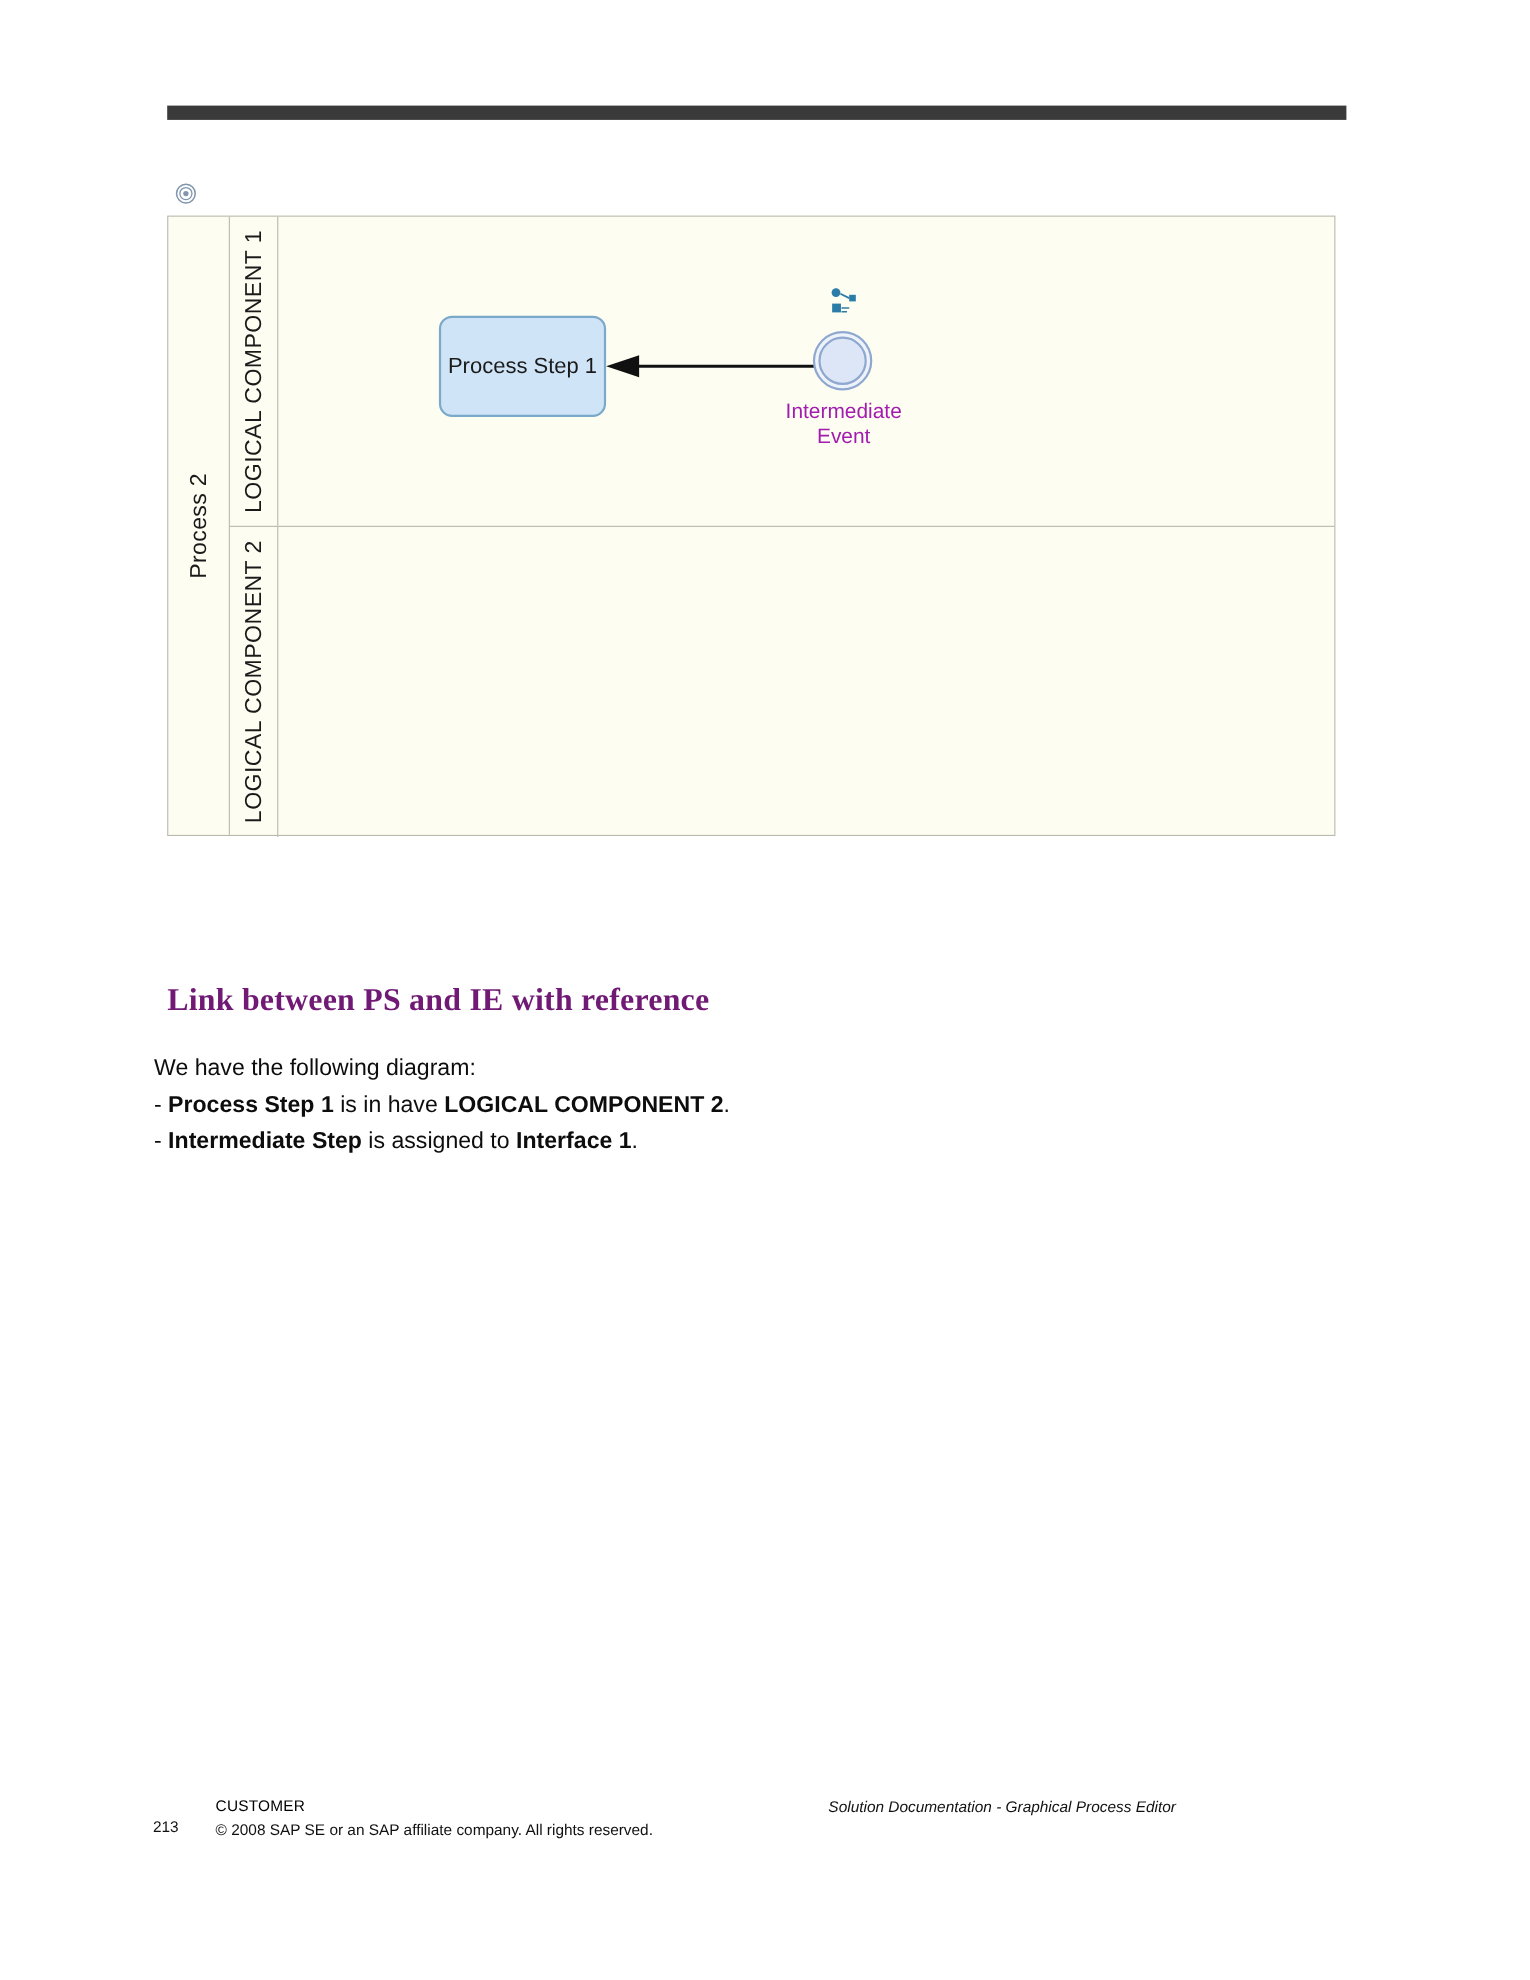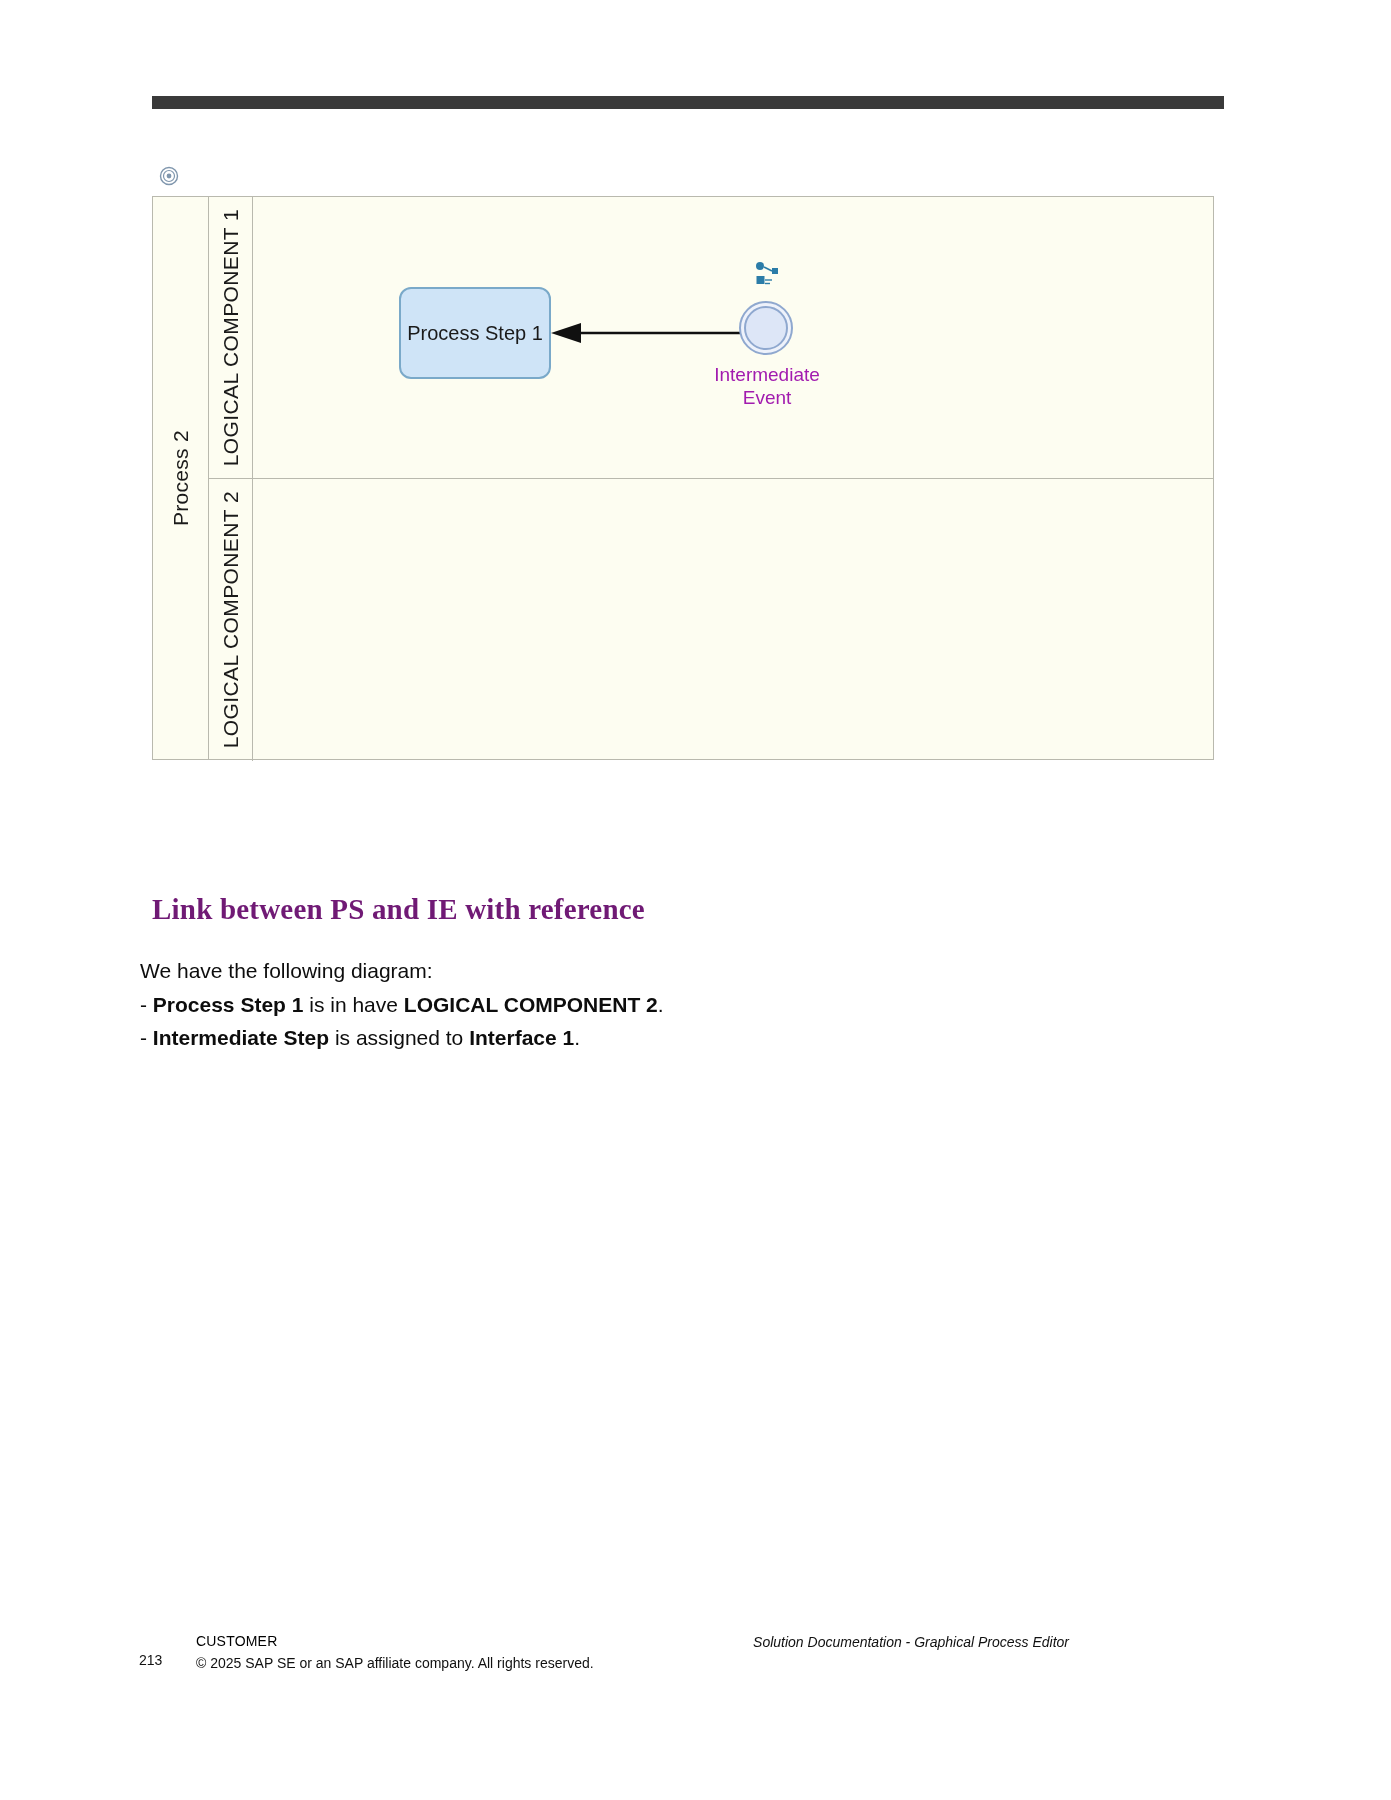--- a/index.html
+++ b/index.html
@@ -338,14 +338,14 @@
 <div class="heading">Link between PS and IE with reference</div>
 
 <div class="para para-1">We have the following diagram:</div>
 
 <div class="para para-2"><span>- </span><b>Process Step 1</b><span> is in have </span><b>LOGICAL COMPONENT 2</b><span>.</span></div>
 
 <div class="para para-3"><span>- </span><b>Intermediate Step</b><span> is assigned to </span><b>Interface 1</b><span>.</span></div>
 
 <div class="footer-page">213</div>
 <div class="footer-customer">CUSTOMER</div>
-<div class="footer-copy">© 2025 SAP SE or an SAP affiliate company. All rights reserved.</div>
+<div class="footer-copy">© 2008 SAP SE or an SAP affiliate company. All rights reserved.</div>
 <div class="footer-right">Solution Documentation - Graphical Process Editor</div>
 
 </body></html>

